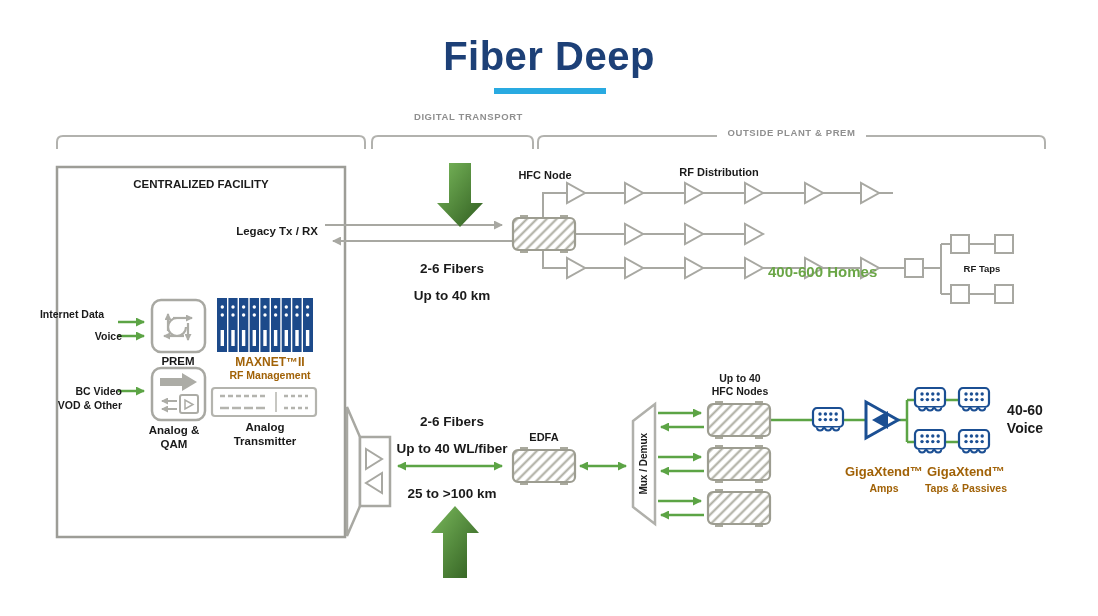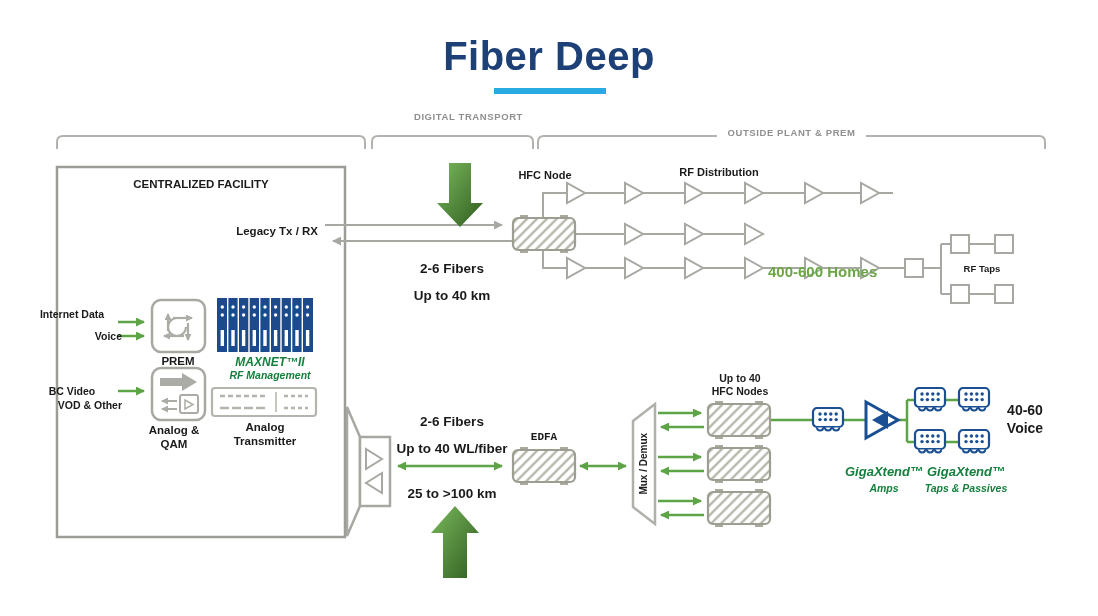--- a/index.html
+++ b/index.html
@@ -17,21 +17,21 @@
   .s95{font-size:9.5px;}
   .s10{font-size:10px;}
   .s105{font-size:10.5px;}
   .s11{font-size:11px;}
   .s115{font-size:11.5px;}
   .s12{font-size:12px;}
   .s13{font-size:13px;}
   .s135{font-size:13.5px;}
   .s14{font-size:14px;}
   .s15{font-size:15px;}
-  .blue{color:#15803d;font-style:italic;}
+  .blue{color:#a16207;}
   .grn{color:#6aa646;}
   .rot{transform:rotate(-90deg);transform-origin:center;}
 </style>
 </head>
 <body>
 
 <div class="canvas">
 
   <svg class="layer" width="1098" height="616" viewBox="0 0 1098 616">
     <defs>
@@ -247,38 +247,38 @@
   <div class="lbl s115 ctr" style="left:57px;top:178px;width:288px;">CENTRALIZED FACILITY</div>
 
   <div class="lbl sec ctr" style="left:538px;top:128px;width:507px;"><span>OUTSIDE PLANT &amp; PREM</span></div>
   <div class="lbl s115 rt" style="left:158px;top:225px;width:160px;">Legacy Tx / RX</div>
 
   <div class="lbl s105 rt" style="left:22px;top:308px;width:100px;text-align:center;">Internet Data</div>
   <div class="lbl s105 rt" style="left:22px;top:330px;width:100px;">Voice</div>
   <div class="lbl s115 ctr" style="left:143px;top:355px;width:70px;">PREM</div>
   <div class="lbl s12 ctr blue" style="left:215px;top:356px;width:110px;">MAXNET™II</div>
   <div class="lbl s105 ctr blue" style="left:215px;top:369px;width:110px;">RF Management</div>
-  <div class="lbl s105 rt" style="left:22px;top:385px;width:100px;text-align:center;">BC Video</div>
+  <div class="lbl s105 rt" style="left:22px;top:385px;width:100px;">BC Video</div>
   <div class="lbl s105 rt" style="left:22px;top:399px;width:100px;">VOD &amp; Other</div>
   <div class="lbl s115 ctr" style="left:124px;top:424px;width:100px;">Analog &amp;</div>
   <div class="lbl s115 ctr" style="left:124px;top:438px;width:100px;">QAM</div>
   <div class="lbl s115 ctr" style="left:205px;top:421px;width:120px;">Analog</div>
   <div class="lbl s115 ctr" style="left:205px;top:435px;width:120px;">Transmitter</div>
 
   <div class="lbl s135 ctr" style="left:392px;top:261px;width:120px;">2-6 Fibers</div>
   <div class="lbl s135 ctr" style="left:392px;top:288px;width:120px;">Up to 40 km</div>
   <div class="lbl s11 ctr" style="left:501px;top:169px;width:88px;">HFC Node</div>
   <div class="lbl s11 ctr" style="left:649px;top:166px;width:140px;">RF Distribution</div>
   <div class="lbl s15 grn" style="left:768px;top:227px;margin-top:36px;">400-600 Homes</div>
   <div class="lbl s95 ctr" style="left:942px;top:264px;width:80px;">RF Taps</div>
 
   <div class="lbl s135 ctr" style="left:392px;top:414px;width:120px;">2-6 Fibers</div>
   <div class="lbl s135 ctr" style="left:385px;top:441px;width:134px;">Up to 40 WL/fiber</div>
   <div class="lbl s135 ctr" style="left:392px;top:474px;width:120px;margin-top:12px;">25 to &gt;100 km</div>
-  <div class="lbl s11 ctr" style="left:513px;top:431px;width:62px;font-family:Liberation Mono, monospace;">EDFA</div>
+  <div class="lbl s11 ctr" style="left:513px;top:431px;width:62px;">EDFA</div>
   <div class="lbl s10 ctr rot" style="left:598px;top:458px;width:92px;">Mux / Demux</div>
   <div class="lbl s105 ctr" style="left:690px;top:372px;width:100px;">Up to 40</div>
   <div class="lbl s105 ctr" style="left:690px;top:385px;width:100px;">HFC Nodes</div>
   <div class="lbl s14 ctr" style="left:989px;top:402px;width:72px;">40-60</div>
   <div class="lbl s14 ctr" style="left:989px;top:420px;width:72px;">Voice</div>
   <div class="lbl s13 ctr blue" style="left:834px;top:465px;width:100px;">GigaXtend™</div>
   <div class="lbl s105 ctr blue" style="left:834px;top:482px;width:100px;">Amps</div>
   <div class="lbl s13 ctr blue" style="left:914px;top:465px;width:104px;">GigaXtend™</div>
   <div class="lbl s105 ctr blue" style="left:914px;top:482px;width:104px;">Taps &amp; Passives</div>
 

